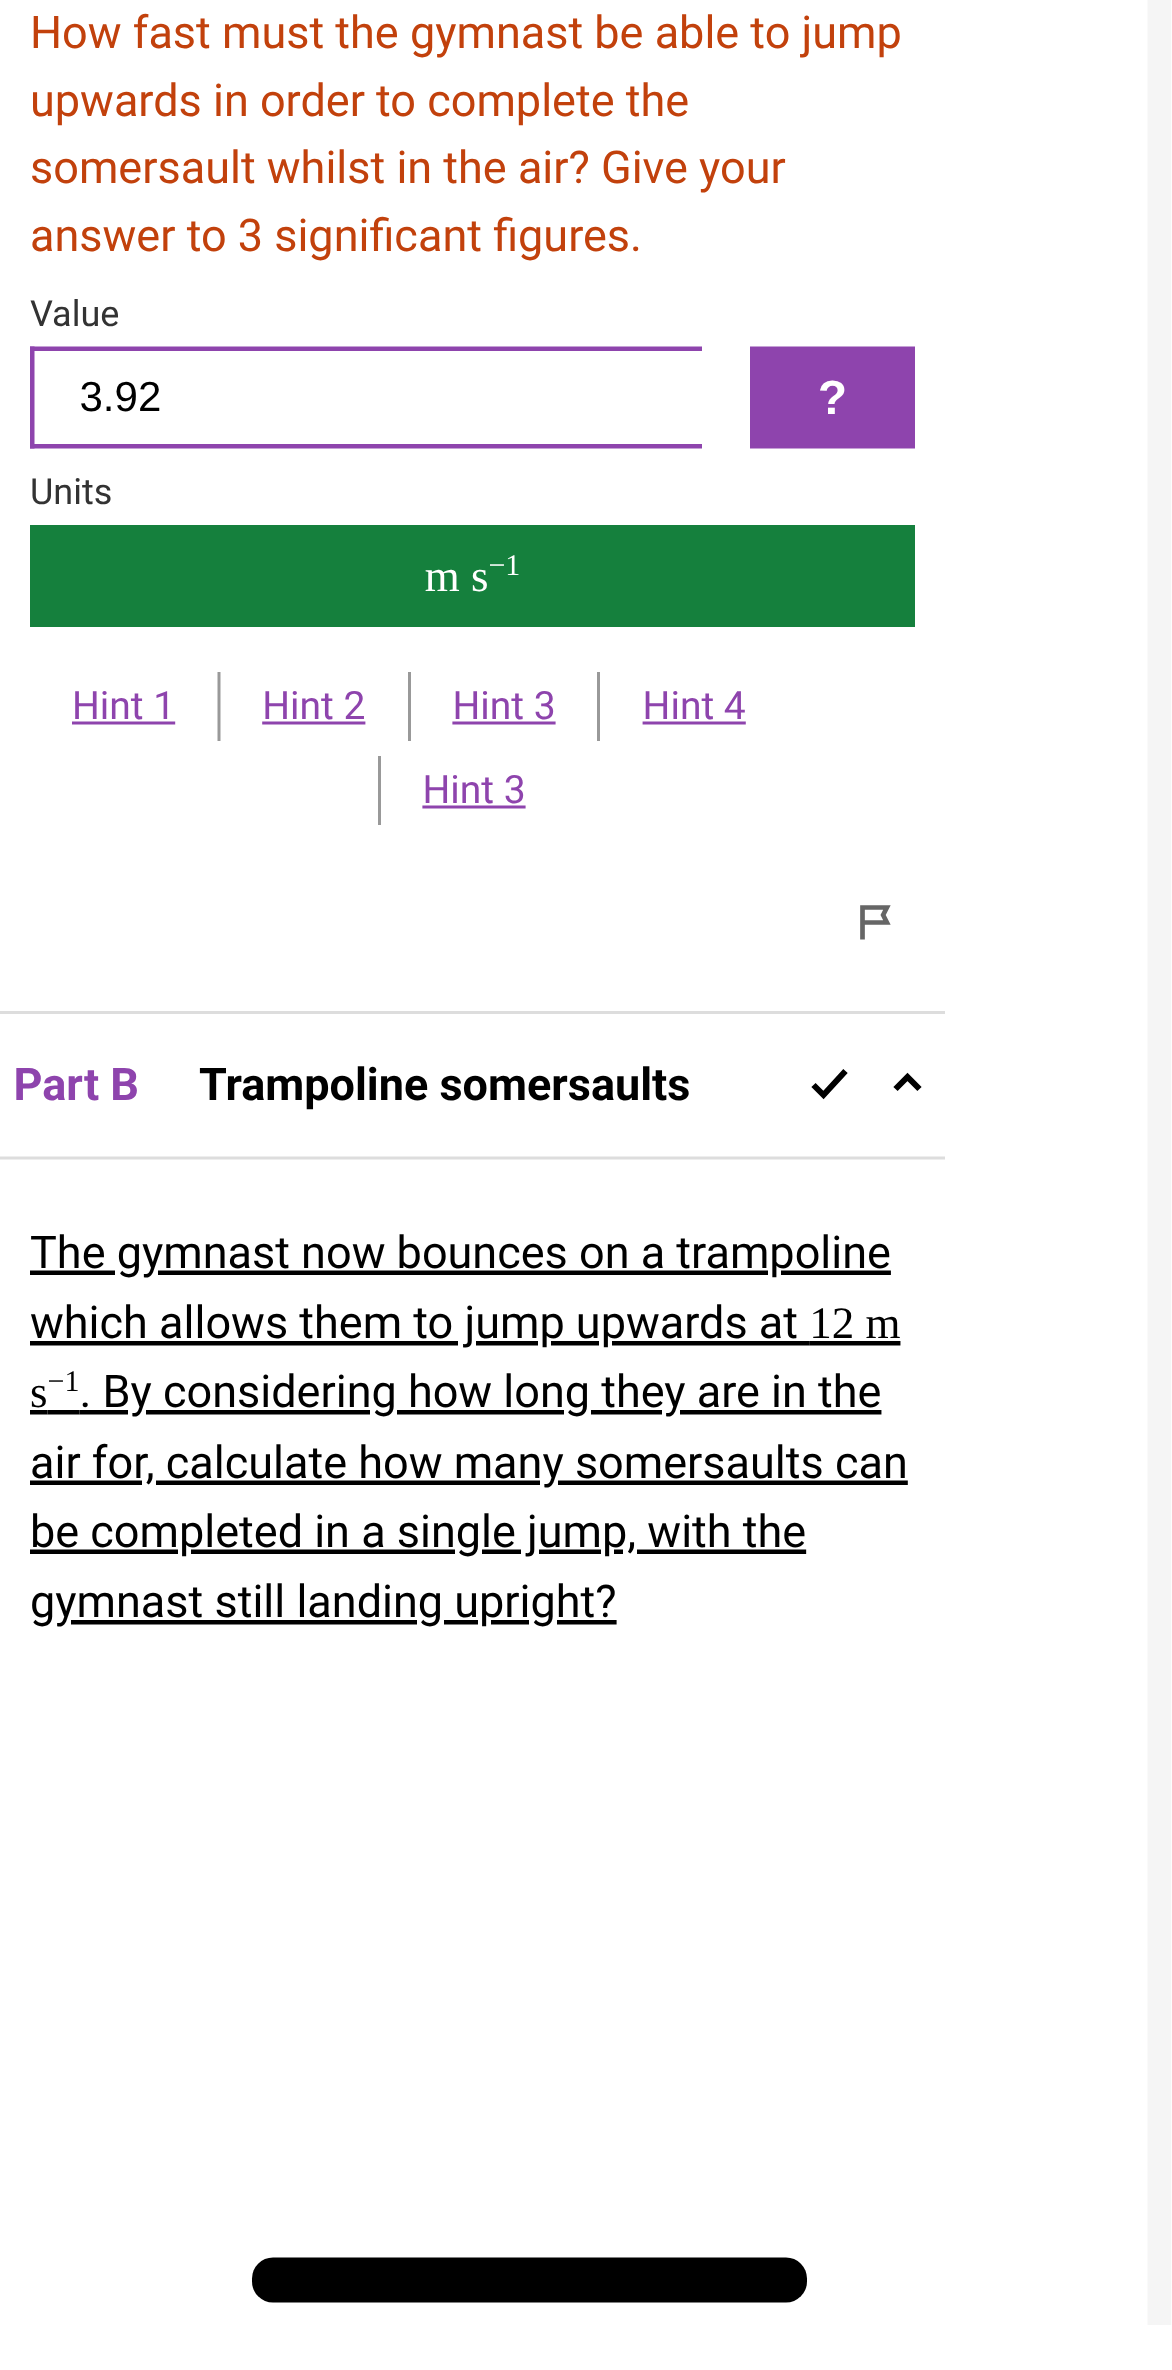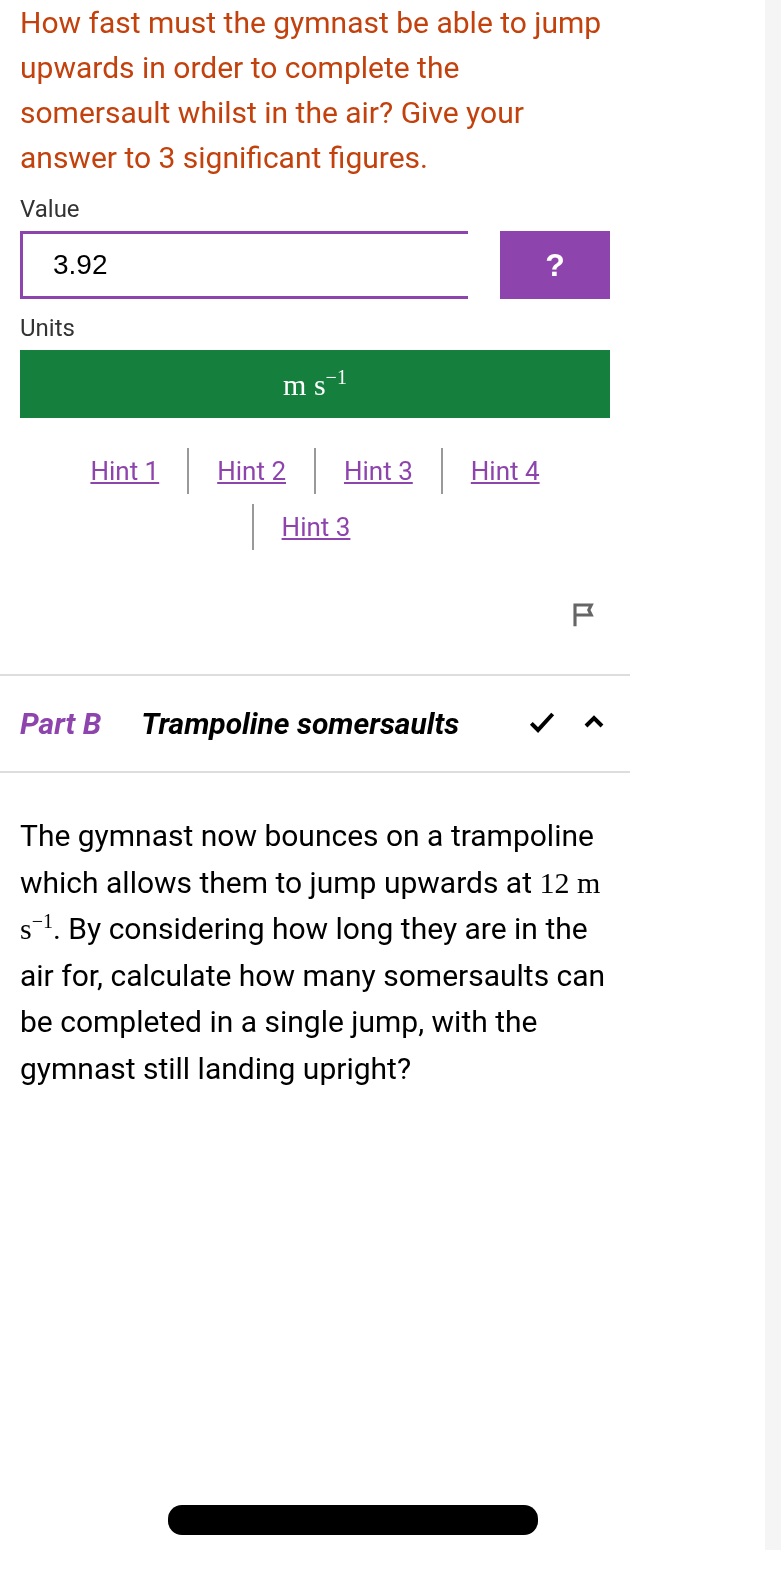--- a/index.html
+++ b/index.html
@@ -74,21 +74,20 @@
     align-items: center;
     justify-content: center;
     font-size: 64px;
     font-style: italic;
     font-family: "Brush Script MT", cursive;
   }
   .hints {
     padding: 30px 20px;
     display: flex;
     flex-wrap: wrap;
-    justify-content: center;
     gap: 0;
   }
   .hint-link {
     color: #8e44ad;
     text-decoration: underline;
     font-size: 26px;
     padding: 8px 28px;
     border-right: 2px solid #999;
     display: inline-block;
     cursor: pointer;
@@ -100,23 +99,22 @@
     display: flex;
     justify-content: flex-end;
     padding: 20px 30px 40px 0;
   }
   .flag-icon svg { width: 30px; height: 30px; stroke: #666; fill: none; stroke-width: 2.5; }
   .part-header {
     border-top: 2px solid #ddd;
     border-bottom: 2px solid #ddd;
     display: flex;
     align-items: center;
-    padding: 25px 20px;
+    padding: 25px 9px;
     gap: 40px;
-    font-style: italic;
   }
   .part-label {
     color: #8e44ad;
     font-weight: bold;
     font-size: 30px;
     white-space: nowrap;
   }
   .part-title {
     font-size: 30px;
     font-weight: bold;
@@ -124,20 +122,21 @@
     flex: 1;
     line-height: 1.5;
   }
   .part-icons { display: flex; gap: 20px; }
   .check-icon svg, .chevron-icon svg { width: 32px; height: 32px; stroke: #000; fill: none; stroke-width: 3; }
   .part-body {
     padding: 40px 20px 0 20px;
     font-size: 30px;
     line-height: 1.55;
     color: #000;
+    text-decoration: underline;
   }
   .math { font-family: "Times New Roman", serif; }
   .math sup { font-size: 20px; }
   .redaction {
     position: absolute;
     left: 168px;
     top: 1505px;
     width: 370px;
     height: 30px;
     background: #000;

